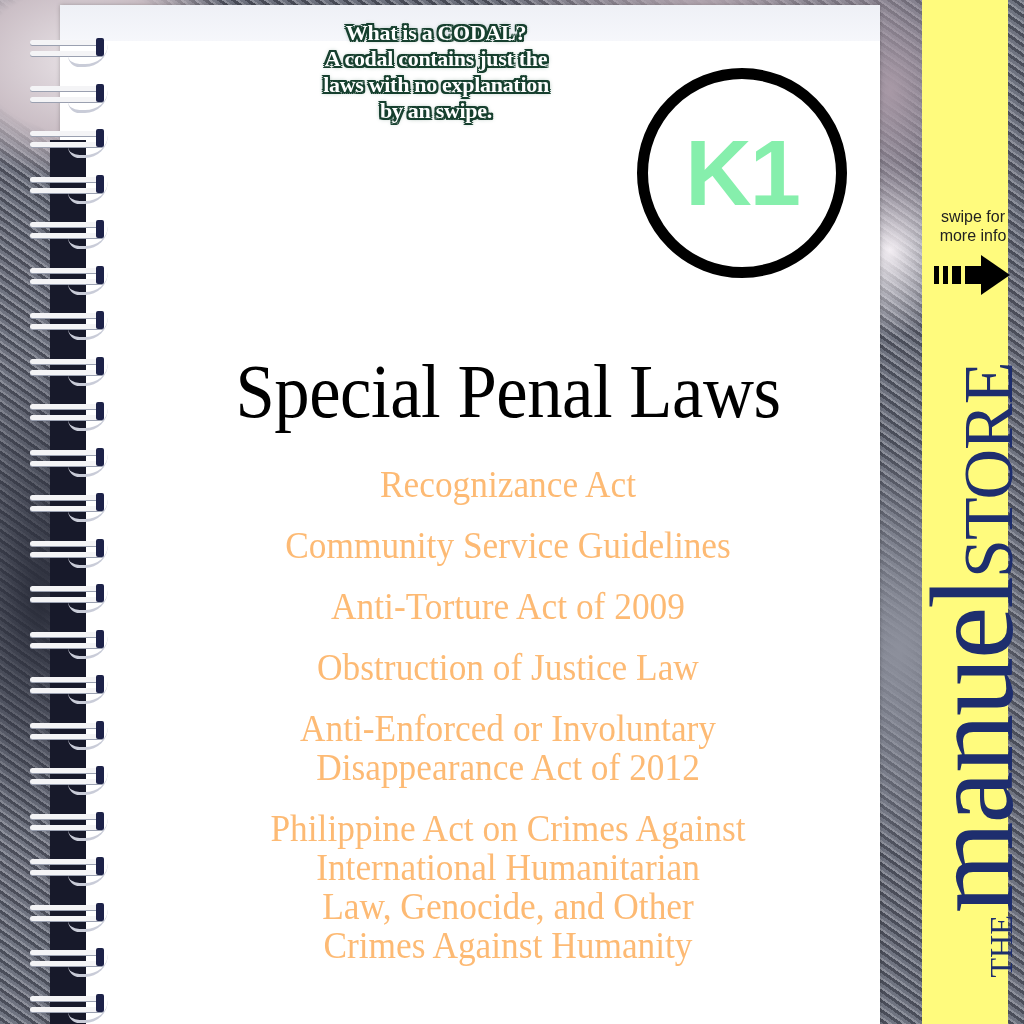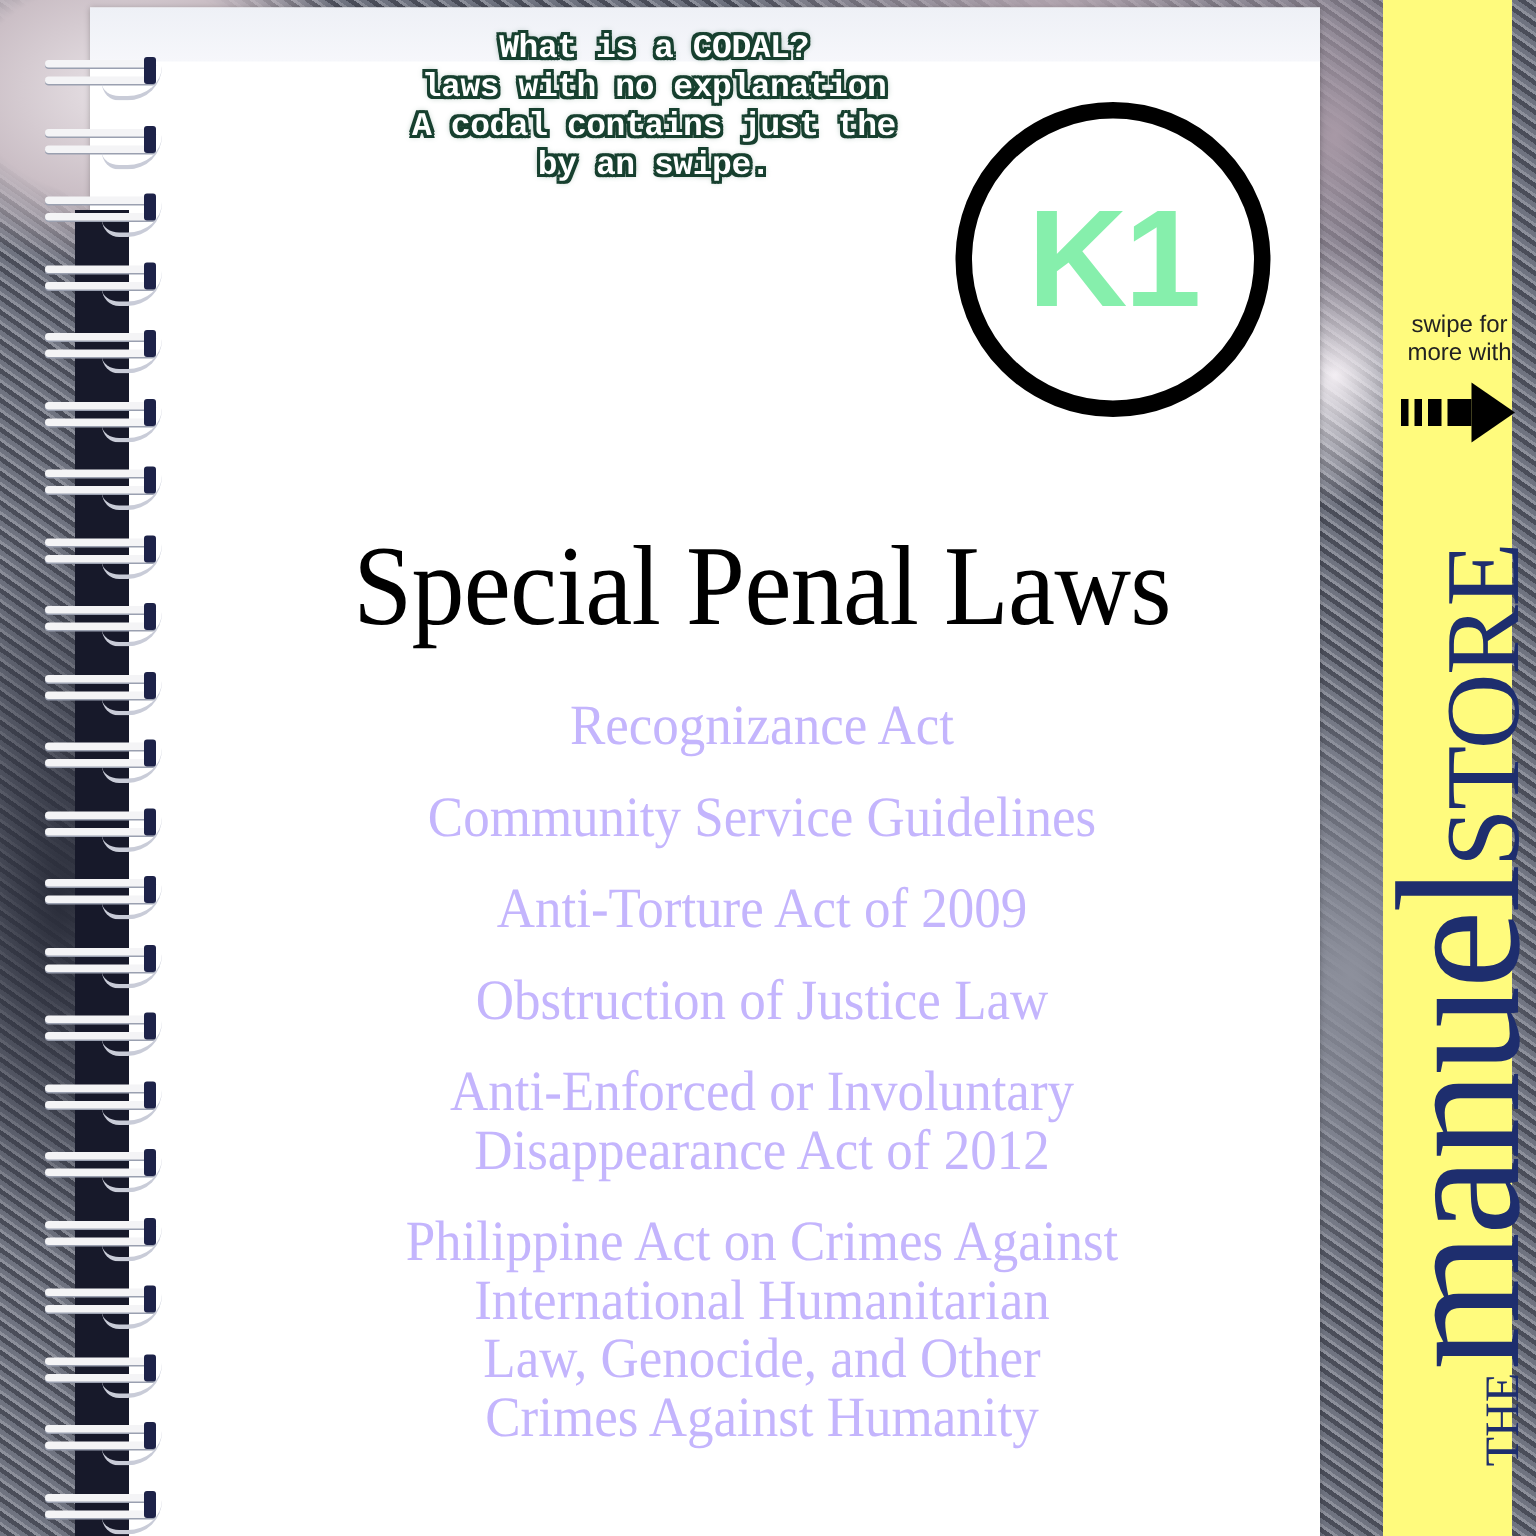--- a/index.html
+++ b/index.html
@@ -53,21 +53,21 @@
   }
   .coil .hole {
     position: absolute; left: 66px; top: 6px; width: 8px; height: 18px;
     background: #1d2248; border-radius: 2px;
   }
 
   
   .codal {
     position: absolute; left: 236px; top: 20px; width: 400px;
     text-align: center;
-    font-family: Liberation Mono, monospace; font-weight: bold;
+    font-family: Liberation Serif, serif; font-weight: bold;
     color: #ffffff;
     text-shadow:
       2px 0 0 #17402f, -2px 0 0 #17402f, 0 2px 0 #17402f, 0 -2px 0 #17402f,
       2px 2px 0 #17402f, -2px -2px 0 #17402f, 2px -2px 0 #17402f, -2px 2px 0 #17402f,
       0 0 5px #2a5a44;
     line-height: 26px; letter-spacing: -0.3px;
   }
   .codal .q { font-size: 22px; }
   .codal .a { font-size: 22px; }
 
@@ -83,21 +83,21 @@
 
   
   .title {
     position: absolute; left: 150px; top: 346px; width: 716px;
     text-align: center; font-size: 76px; color: #000; line-height: 90px;
     letter-spacing: -0.5px;
     transform: scaleX(0.93);
   }
   .list {
     position: absolute; left: 150px; top: 465px; width: 716px;
-    text-align: center; color: #c4b5fd;
+    text-align: center; color: #fdba74;
   }
   .list .item {
     font-size: 38px; line-height: 39px; margin-bottom: 22px;
     transform: scaleX(0.93);
   }
 
   
   .brandbar {
     position: absolute; left: 922px; top: 0; width: 86px; height: 1024px;
     background: #fffb7d;
@@ -262,22 +262,22 @@
         <div class="ring1"></div>
         <div class="ring2"></div>
         <div class="curl"></div>
         <div class="hole"></div>
       </div>
     </div>
 </div>
 
 <div class="codal">
   <div class="q">What is a CODAL?</div>
+  <div class="a">A codal contains just the</div>
   <div class="a">laws with no explanation</div>
-  <div class="a">A codal contains just the</div>
   <div class="a">by an swipe.</div>
 </div>
 
 <div class="k1">K1</div>
 
 <div class="title">Special Penal Laws</div>
 
 <div class="list">
   <div class="item">
     <div>Recognizance Act</div>
@@ -299,21 +299,21 @@
     <div>Philippine Act on Crimes Against</div>
     <div>International Humanitarian</div>
     <div>Law, Genocide, and Other</div>
     <div>Crimes Against Humanity</div>
   </div>
 </div>
 
 <div class="brandbar">
   <div class="swipe">
     <div>swipe for</div>
-    <div>more with</div>
+    <div>more info</div>
   </div>
   <svg class="arrow" viewBox="0 0 78 44">
     <rect x="0" y="13" width="5" height="18" fill="#000"></rect>
     <rect x="9" y="13" width="5" height="18" fill="#000"></rect>
     <rect x="18" y="13" width="9" height="18" fill="#000"></rect>
     <rect x="31" y="13" width="16" height="18" fill="#000"></rect>
     <polygon points="47,2 76,22 47,42" fill="#000"></polygon>
   </svg>
   <div class="brand">
     <div class="brand-rot">

